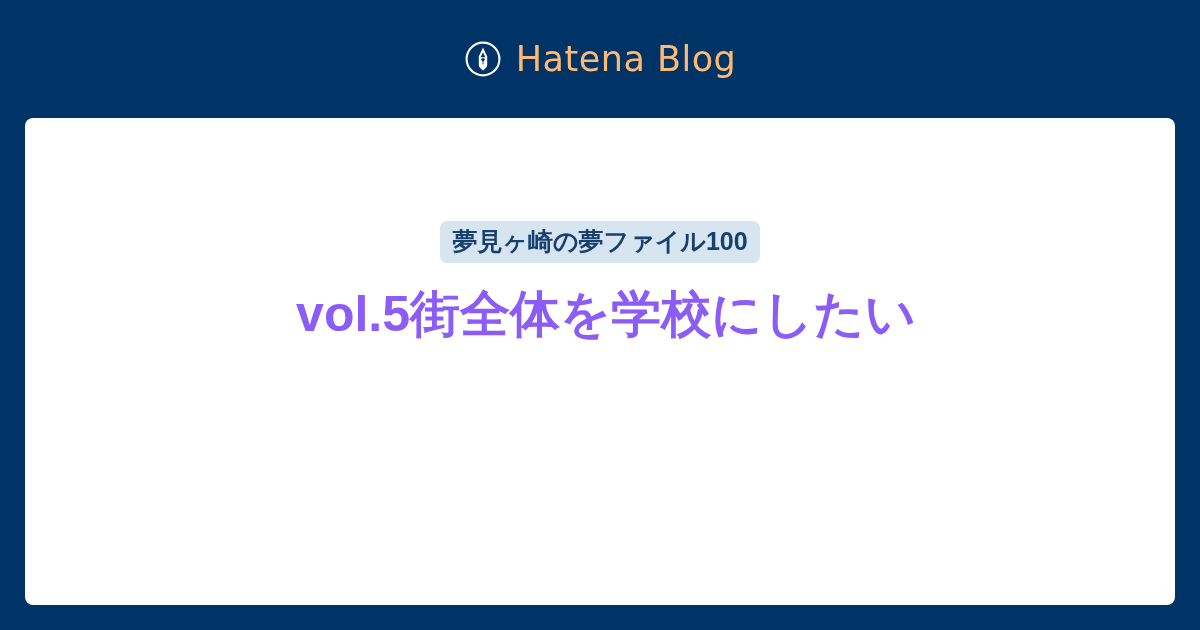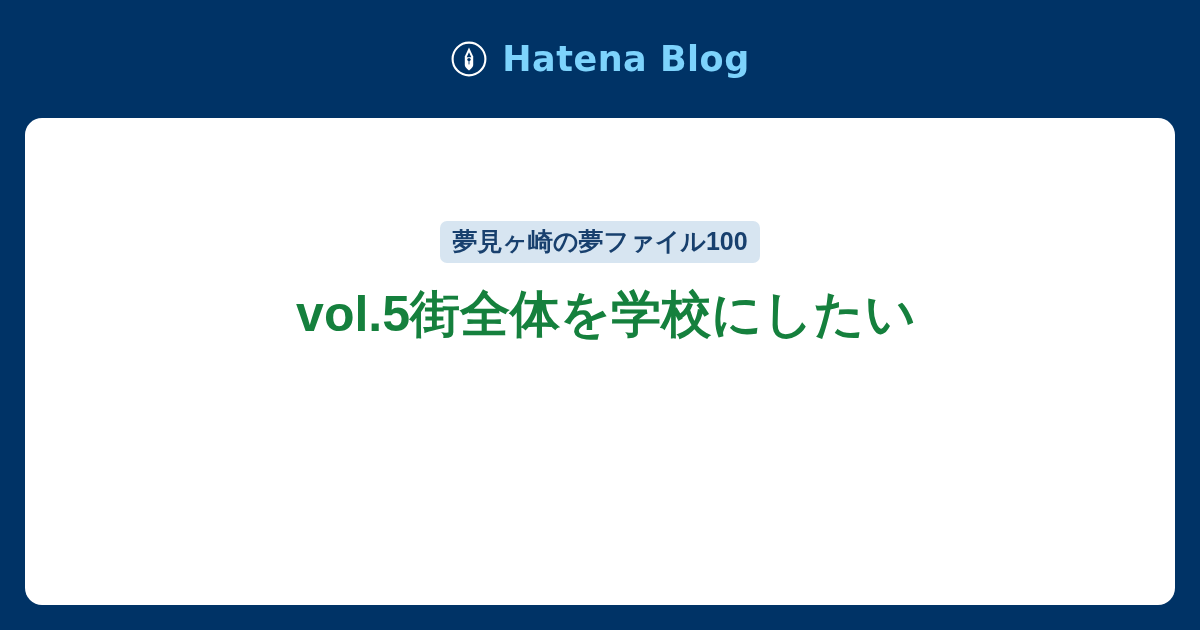--- a/index.html
+++ b/index.html
@@ -30,39 +30,39 @@
   }
 
   .brand-logo {
     width: 38px;
     height: 38px;
     flex: 0 0 38px;
     display: block;
   }
 
   .brand-title {
-    color: #7dd3fc;
+    color: #fdba74;
     font-size: 35px;
-    font-weight: 700;
+    font-weight: 400;
     letter-spacing: 0.5px;
     line-height: 1;
     white-space: nowrap;
     font-family: "DejaVu Sans", "Liberation Sans", sans-serif;
     text-align: right;
   }
 
   
   .card {
     position: absolute;
     left: 25px;
     top: 118px;
     width: 1150px;
     height: 487px;
     background: #ffffff;
-    border-radius: 17px;
+    border-radius: 8px;
     overflow: hidden;
   }
 
   .card-inner {
     position: absolute;
     left: 0;
     top: 0;
     right: 0;
     bottom: 0;
   }
@@ -90,21 +90,21 @@
     letter-spacing: 0px;
   }
 
   
   .entry-title {
     position: absolute;
     left: 12px;
     right: 0;
     top: 165px;
     text-align: center;
-    color: #15803d;
+    color: #8b5cf6;
     font-size: 50px;
     font-weight: bold;
     line-height: 1.24;
     letter-spacing: 0px;
     padding: 0 30px;
   }
 
   .entry-title .title-line {
     display: block;
     white-space: nowrap;

